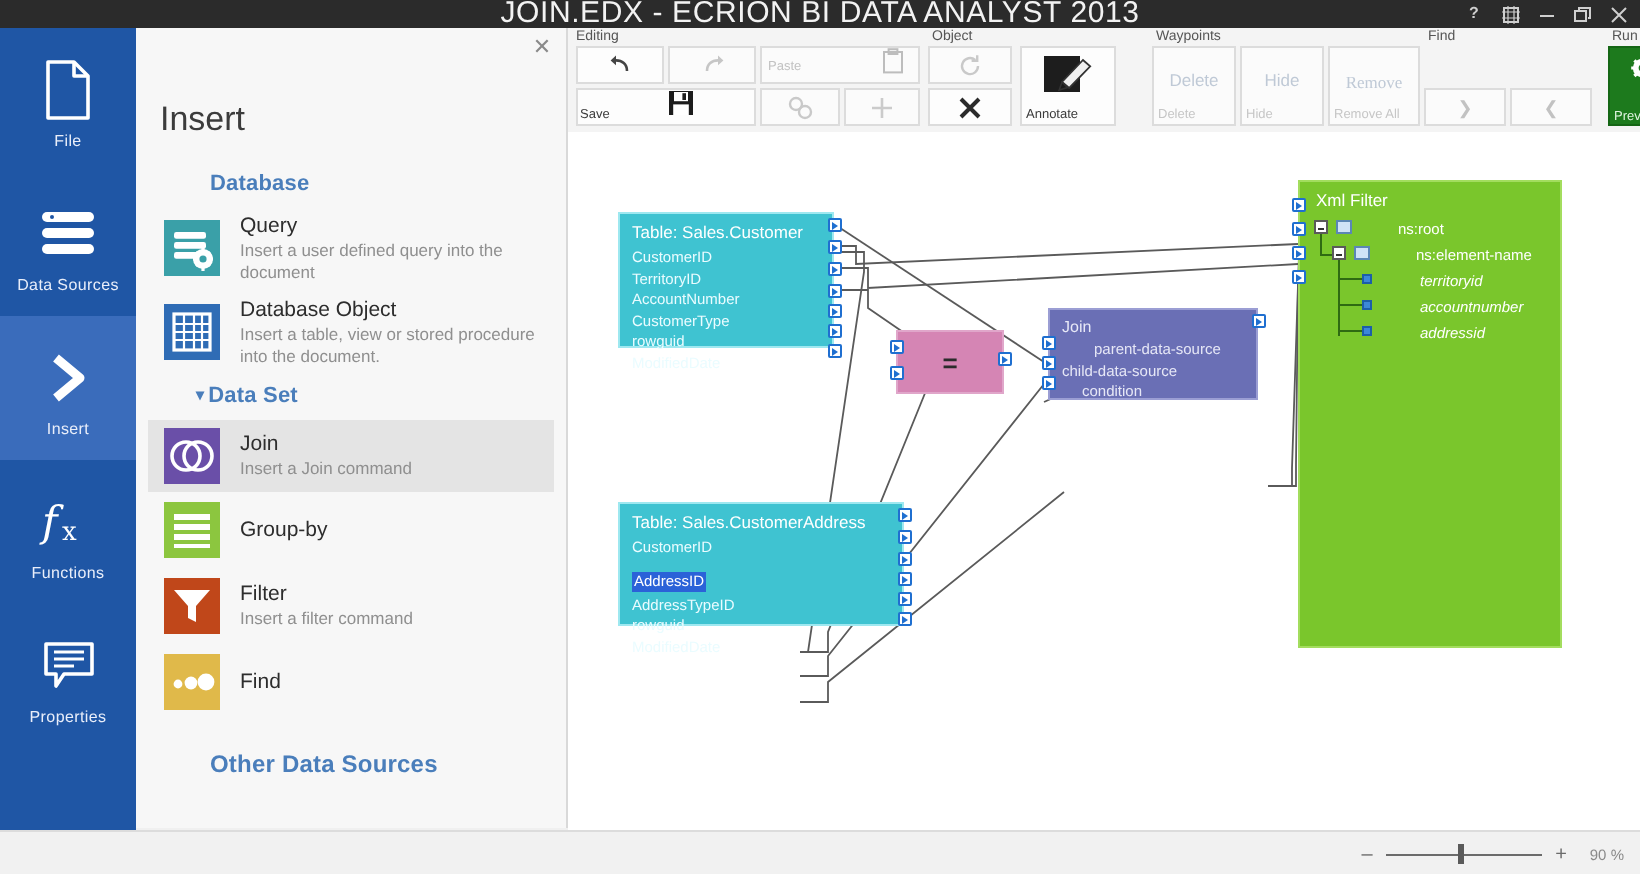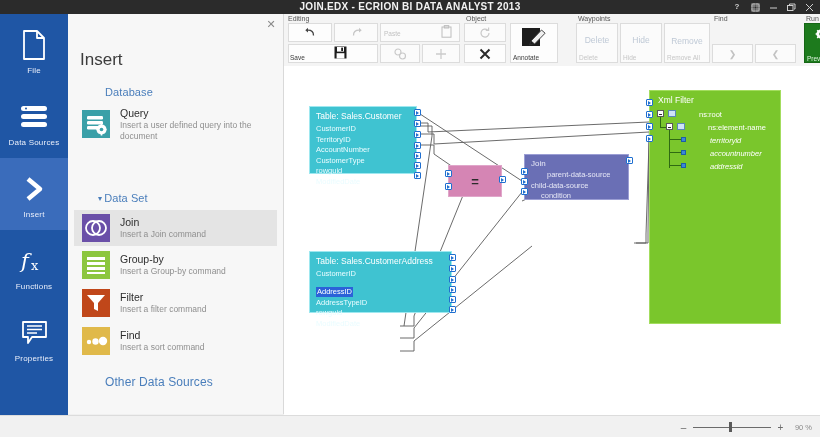--- a/index.html
+++ b/index.html
@@ -11,22 +11,22 @@
   }
   .app{position:relative;width:820px;height:437px;overflow:hidden;background:#f0f0f0;}
 
   
   .titlebar{
     position:absolute;left:0;top:0;width:820px;height:14px;
     background:#2b2b2b;color:#ffffff;
   }
   .titlebar .title{
     position:absolute;left:0;top:0;width:820px;height:14px;
-    text-align:center;line-height:14px;font-size:10px;letter-spacing:.3px;
-    font-weight:bold;color:#f2f2f2;
+    text-align:center;line-height:14px;font-size:15px;letter-spacing:.3px;
+    font-weight:normal;color:#f2f2f2;
   }
   .winbtns{position:absolute;right:2px;top:0;height:14px;display:flex;align-items:center;}
   .winbtn{width:18px;height:14px;display:flex;align-items:center;justify-content:center;
           color:#cfcfcf;font-size:9px;line-height:1;}
   .winbtn svg{display:block;}
 
   
   .rail{
     position:absolute;left:0;top:14px;width:68px;height:423px;
     background:#1f56a5;
@@ -46,21 +46,21 @@
     background:#f7f7f7;border-right:1px solid #d9d9d9;
   }
   .panel-close{
     position:absolute;right:6px;top:4px;width:12px;height:12px;
     color:#8a8a8a;font-size:11px;line-height:12px;text-align:center;
   }
   .panel-title{
     position:absolute;left:12px;top:36px;font-size:17px;color:#3c3c3c;font-weight:400;
   }
   .group-head{
-    font-size:11px;color:#4a7ebb;font-weight:400;letter-spacing:.1px;padding-left:24px;
+    font-size:11px;color:#4a7ebb;font-weight:700;letter-spacing:.1px;padding-left:24px;
   }
   .group-head .caret{display:inline-block;font-size:8px;margin-right:2px;color:#4a7ebb;
       transform:translateY(-1px);}
   .sec-db{position:absolute;left:13px;top:72px;}
   .sec-ds{position:absolute;left:6px;top:178px;}
   .sec-other{position:absolute;left:13px;top:361px;}
 
   .item{
     position:absolute;left:6px;width:203px;height:36px;display:flex;align-items:center;
   }
@@ -273,20 +273,33 @@
           <circle cx="19.5" cy="19.5" r="1.8" fill="#3aa0a8"></circle>
           <path d="M19.5 13.5v2M19.5 23.5v2M14.5 19.5h2M22.5 19.5h2M16 16l1.4 1.4M21.6 21.6L23 23M23 16l-1.4 1.4M17.4 21.6L16 23" stroke="#ffffff" stroke-width="1.6"></path>
         </svg>
       </div>
       <div class="txt">
         <div class="n">Query</div>
         <div class="d">Insert a user defined query into the document</div>
       </div>
     </div>
 
+    <div class="item" style="top:132px;height:40px;">
+      <div class="ico">
+        <svg width="28" height="28" viewBox="0 0 28 28">
+          <rect width="28" height="28" fill="#2f6cb5"></rect>
+          <rect x="5" y="5" width="18" height="18" fill="none" stroke="#ffffff" stroke-width="1.6"></rect>
+          <path d="M5 10h18M5 14h18M5 18h18M10 5v18M15 5v18M19 5v18" stroke="#ffffff" stroke-width="1.1"></path>
+        </svg>
+      </div>
+      <div class="txt">
+        <div class="n">Database Object</div>
+        <div class="d">Insert a table, view or stored procedure into the document.</div>
+      </div>
+    </div>
 
     <div class="group-head sec-ds">
       <span class="caret">▾</span><span>Data Set</span>
     </div>
 
     <div class="item sel" style="top:196px;">
       <div class="ico">
         <svg width="28" height="28" viewBox="0 0 28 28">
           <rect width="28" height="28" fill="#6a4fa8"></rect>
           <circle cx="11" cy="14" r="7" fill="none" stroke="#ffffff" stroke-width="1.8"></circle>
@@ -304,21 +317,20 @@
         <svg width="28" height="28" viewBox="0 0 28 28">
           <rect width="28" height="28" fill="#8cc63f"></rect>
           <rect x="5" y="6" width="18" height="3" fill="#ffffff"></rect>
           <rect x="5" y="11" width="18" height="3" fill="#ffffff"></rect>
           <rect x="5" y="16" width="18" height="3" fill="#ffffff"></rect>
           <rect x="5" y="21" width="18" height="2" fill="#ffffff"></rect>
         </svg>
       </div>
       <div class="txt">
         <div class="n">Group-by</div>
-        <div class="d">Insert a Group-by command</div>
       </div>
     </div>
 
     <div class="item" style="top:271px;">
       <div class="ico">
         <svg width="28" height="28" viewBox="0 0 28 28">
           <rect width="28" height="28" fill="#c0471a"></rect>
           <path d="M5 6h18l-7 8v8l-4-2v-6z" fill="#ffffff"></path>
         </svg>
       </div>
@@ -332,21 +344,20 @@
       <div class="ico">
         <svg width="28" height="28" viewBox="0 0 28 28">
           <rect width="28" height="28" fill="#e0b94a"></rect>
           <circle cx="7" cy="15" r="2.2" fill="#ffffff"></circle>
           <circle cx="13.5" cy="14.5" r="3.2" fill="#ffffff"></circle>
           <circle cx="21" cy="14" r="4.2" fill="#ffffff"></circle>
         </svg>
       </div>
       <div class="txt">
         <div class="n">Find</div>
-        <div class="d">Insert a sort command</div>
       </div>
     </div>
 
     <div class="group-head sec-other" style="font-size:12px;">
       <span>Other Data Sources</span>
     </div>
   </div>
 
   <div class="panel-search">
     <div class="mag">
@@ -436,21 +447,21 @@
       <div class="rgroup-lbl">Waypoints</div>
       <div class="rbtn dis" style="left:0px;top:9px;width:42px;height:40px;flex-direction:column;">
         <span style="font-size:8.5px;color:#bfc9d6;margin-bottom:6px;">Delete</span>
         <span class="cap" style="left:2px;color:#c6c6c6;">Delete</span>
       </div>
       <div class="rbtn dis" style="left:44px;top:9px;width:42px;height:40px;flex-direction:column;">
         <span style="font-size:8.5px;color:#bfc9d6;margin-bottom:6px;">Hide</span>
         <span class="cap" style="left:2px;color:#c6c6c6;">Hide</span>
       </div>
       <div class="rbtn dis" style="left:88px;top:9px;width:46px;height:40px;flex-direction:column;">
-        <span style="font-size:8.5px;color:#bfc9d6;margin-bottom:5px;">Remove</span>
+        <span style="font-size:8.5px;color:#bfc9d6;margin-bottom:5px;font-family:Liberation Serif, serif;">Remove</span>
         <span class="cap" style="left:2px;color:#c6c6c6;">Remove All</span>
       </div>
     </div>
 
     <div class="rgroup" style="left:428px;width:110px;">
       <div class="rgroup-lbl">Find</div>
       <div class="rbtn dis" style="left:0px;top:30px;width:41px;height:19px;">
         <span style="font-size:9px;color:#c2c2c2;">❯</span>
       </div>
       <div class="rbtn dis" style="left:43px;top:30px;width:41px;height:19px;">

